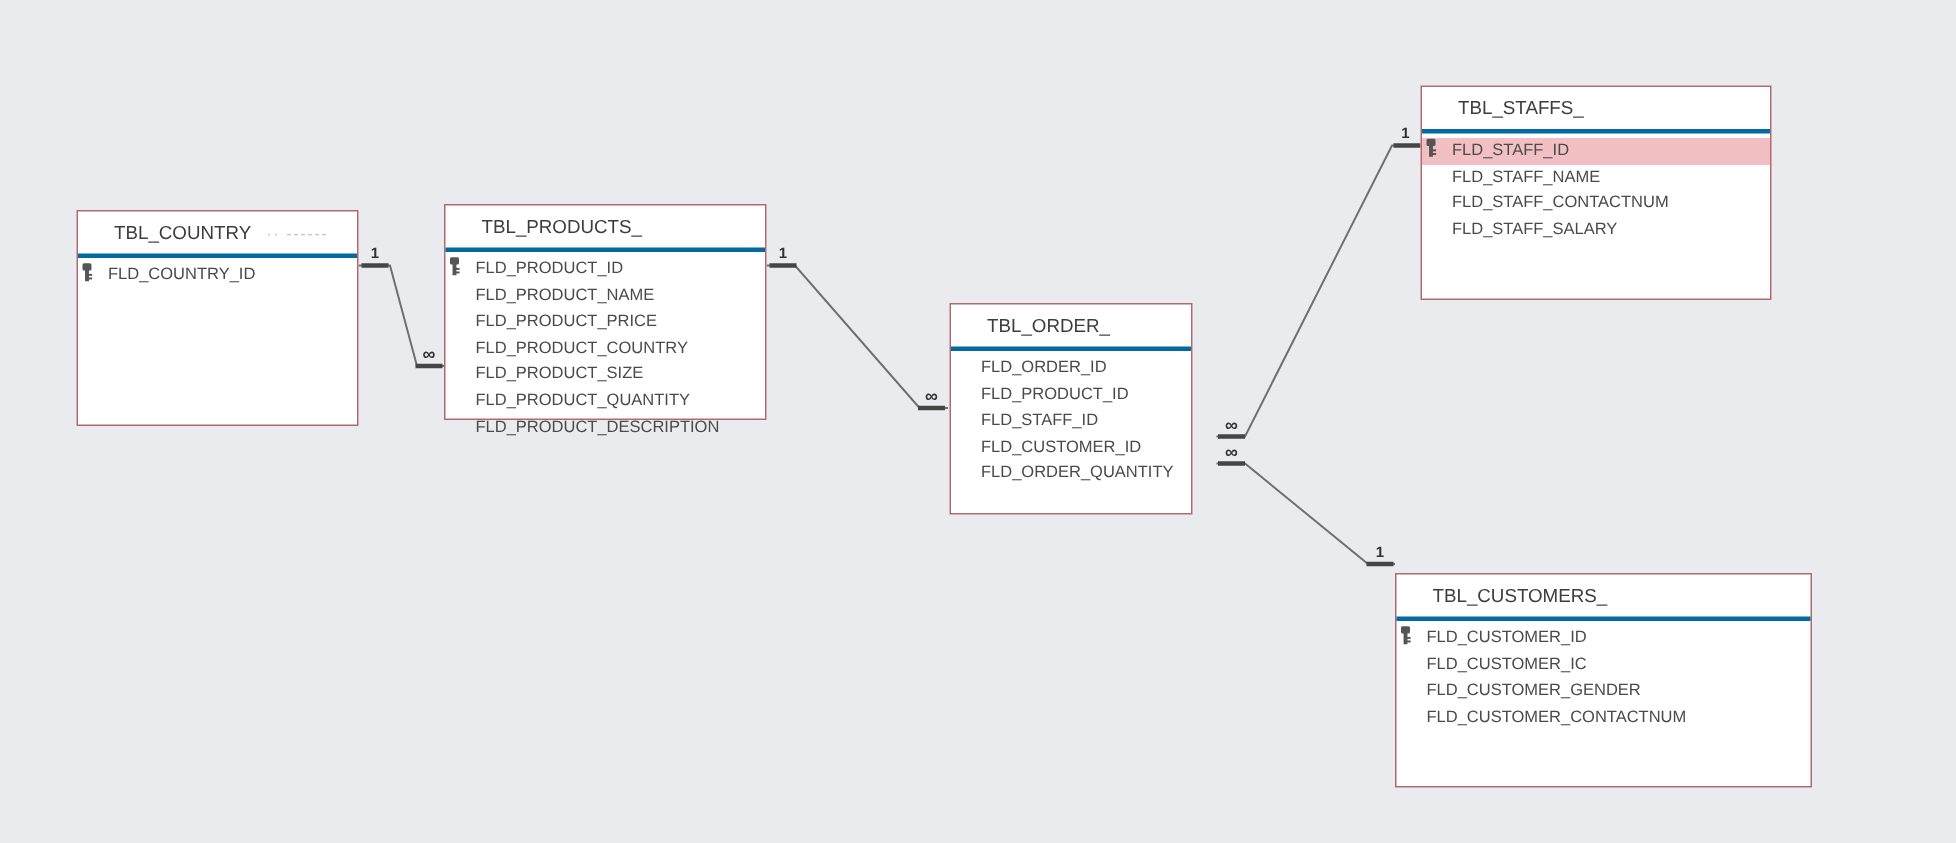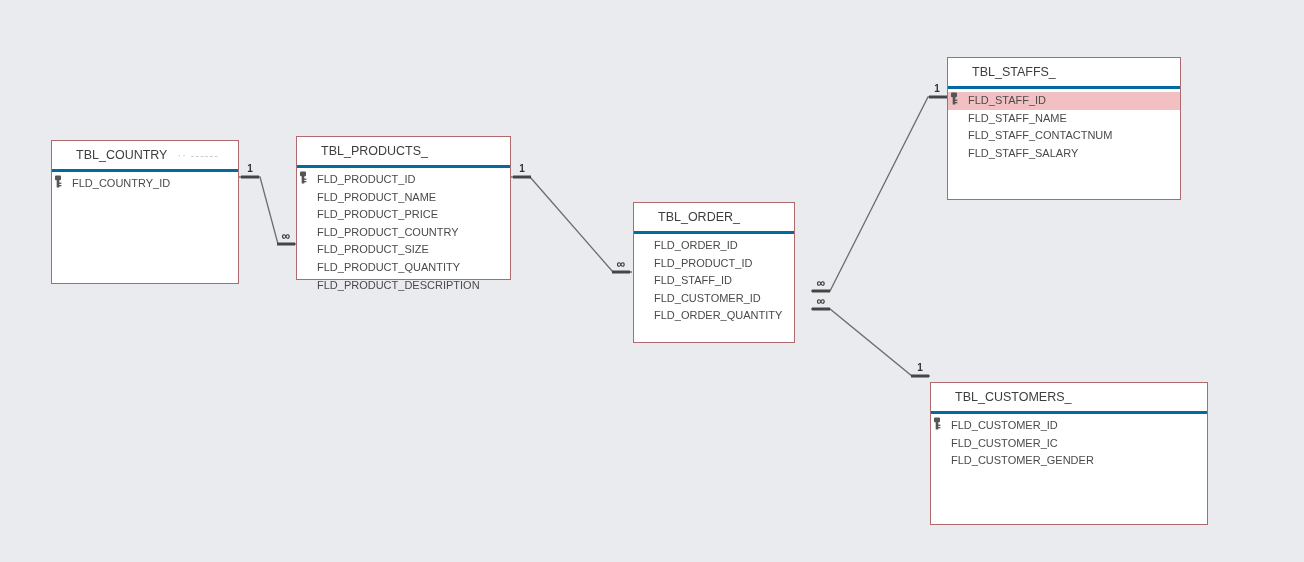--- a/index.html
+++ b/index.html
@@ -242,16 +242,20 @@
           <span class="field-label">FLD_CUSTOMER_ID</span>
         </div>
         <div class="field-row">
           <span class="key-slot"></span>
           <span class="field-label">FLD_CUSTOMER_IC</span>
         </div>
         <div class="field-row">
           <span class="key-slot"></span>
           <span class="field-label">FLD_CUSTOMER_GENDER</span>
         </div>
+        <div class="field-row">
+          <span class="key-slot"></span>
+          <span class="field-label">FLD_CUSTOMER_CONTACTNUM</span>
+        </div>
       </div>
   </div>
 
 </div>
 
 </body></html>

